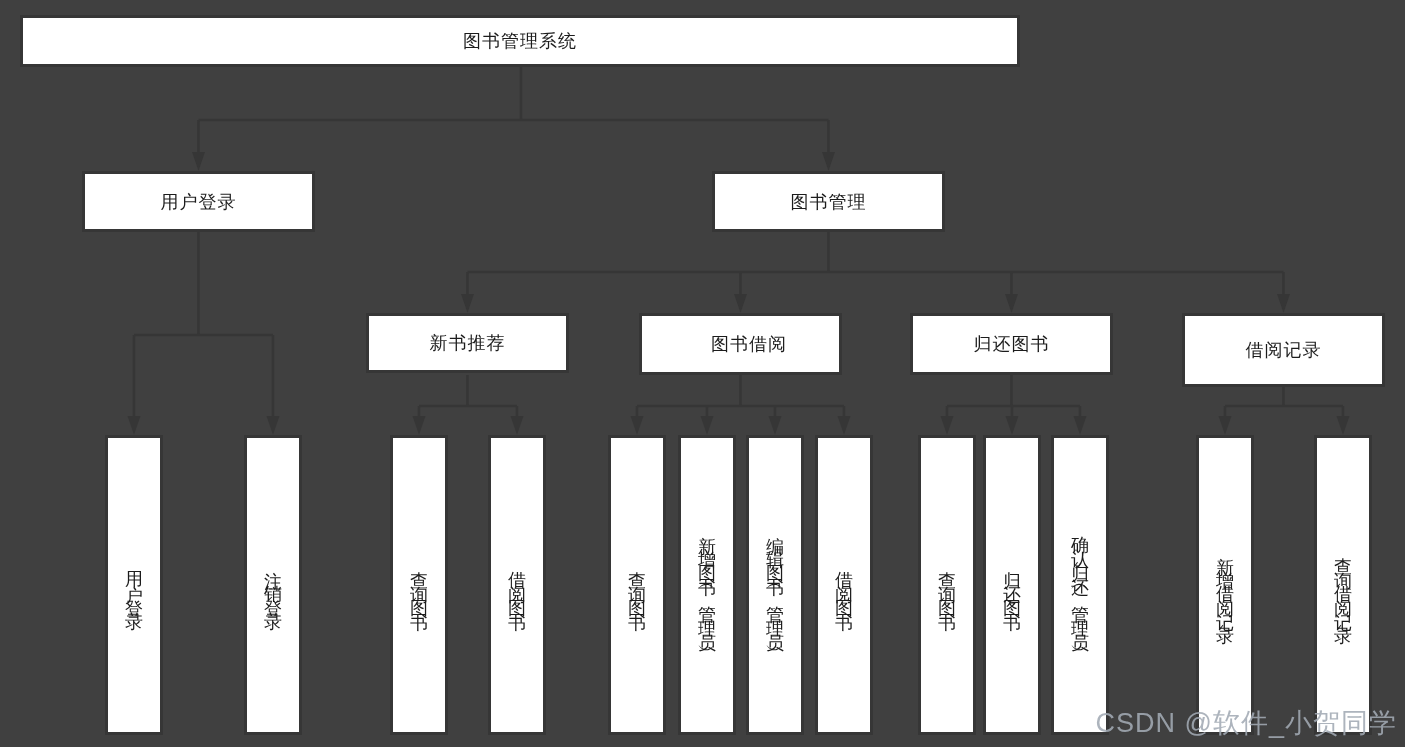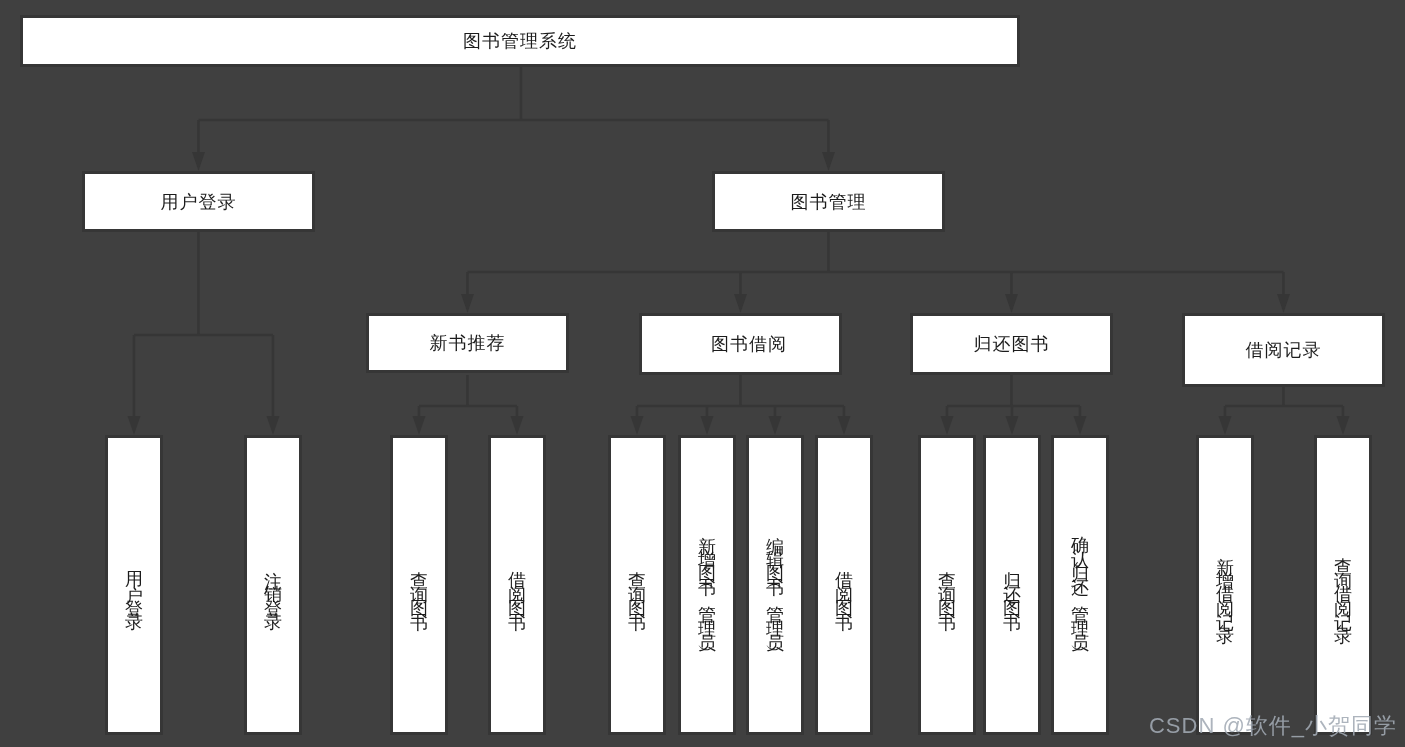--- a/index.html
+++ b/index.html
@@ -40,21 +40,21 @@
   .leaf{width:58px;height:300px;top:435px;}
   .pos-l1{left:105px;} .pos-l2{left:244px;}
   .pos-l3{left:390px;} .pos-l4{left:488px;}
   .pos-l5{left:608px;} .pos-l6{left:678px;} .pos-l7{left:746px;} .pos-l8{left:815px;}
   .pos-l9{left:918px;} .pos-l10{left:983px;} .pos-l11{left:1051px;}
   .pos-l12{left:1196px;} .pos-l13{left:1314px;}
   .watermark{
     position:absolute;
     right:8px;
     bottom:6px;
-    font-size:22px;
+    font-size:27px;
     color:#a2aab4;
     opacity:.88;
     z-index:3;
     letter-spacing:1px;
   }
 </style>
 </head>
 <body>
 
 <div id="stage">

